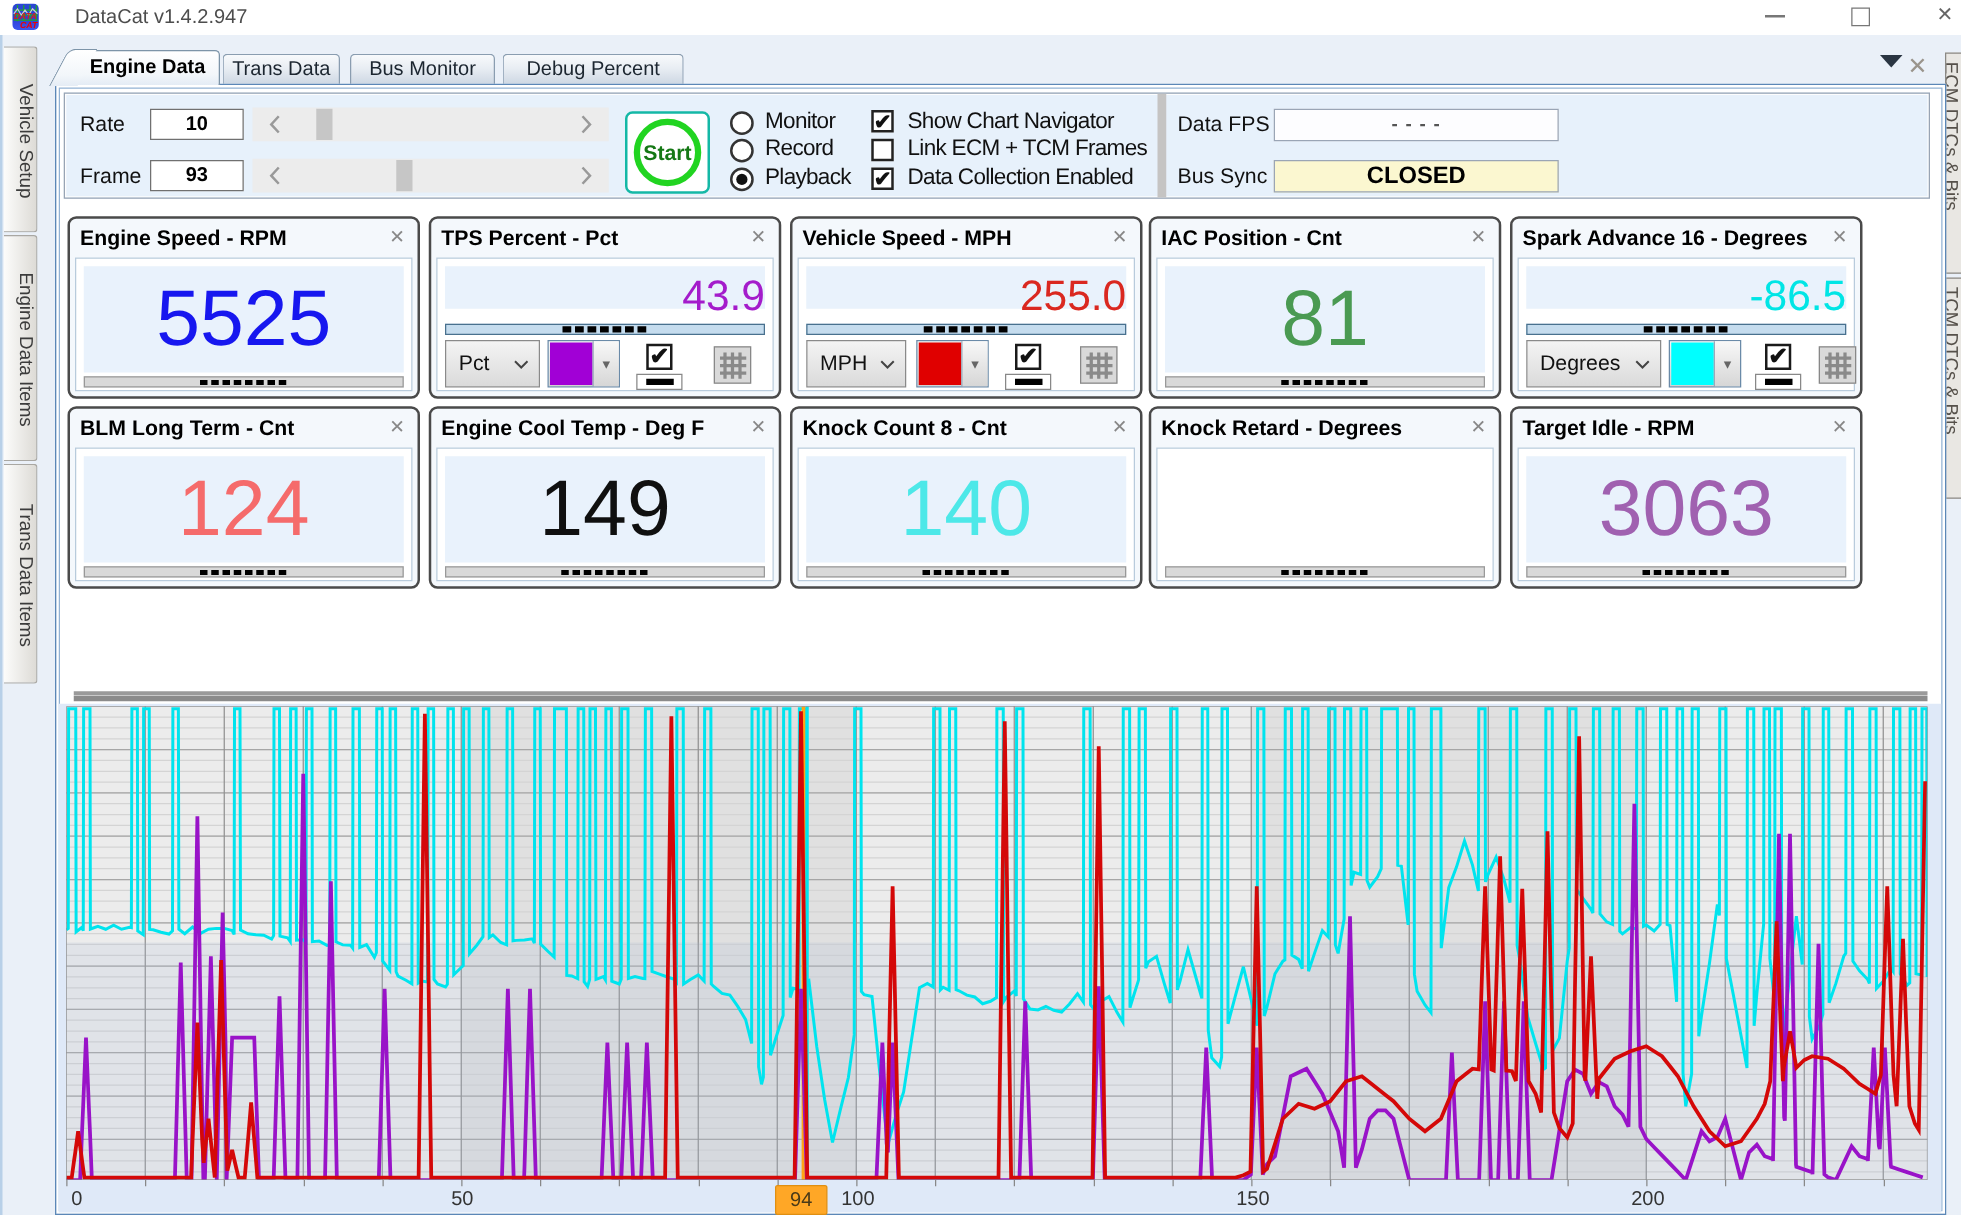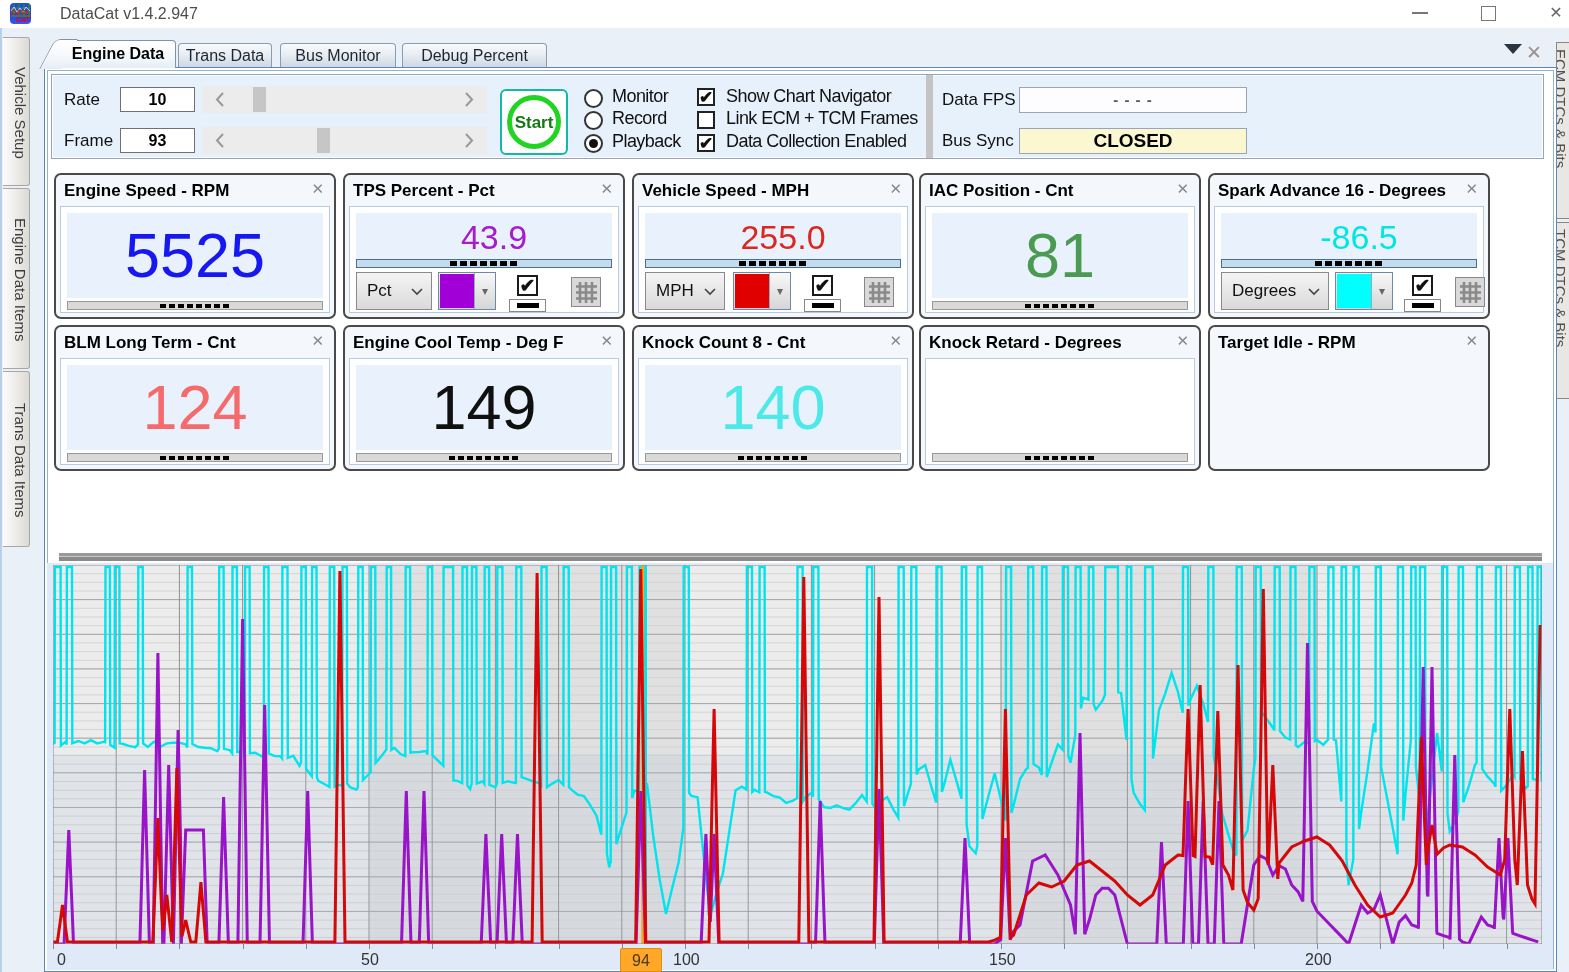--- a/index.html
+++ b/index.html
@@ -56,21 +56,21 @@
 .ckbox { position:absolute; width:18px; height:18px; border:2px solid #222; background:#fff; color:#111; font-size:17px; font-weight:bold; text-align:center; line-height:16px; }
 #sep1 { position:absolute; left:874px; top:0px; width:7px; height:83px; background:#c5c4c3; }
 .fpsbox { position:absolute; left:967px; width:228px; height:26px; background:#fdfdff; border:1px solid #9aa5b5; text-align:center; }
 
 .gpanel { position:absolute; width:282px; height:146px; background:#f4f8fc; border:2px solid #4a4a4a; border-radius:7px; }
 .gtitle { position:absolute; left:8px; top:6px; font-weight:bold; font-size:17px; color:#000; white-space:nowrap; }
 .gx { position:absolute; right:10px; top:5px; font-size:15px; color:#888; }
 .ginner { position:absolute; left:4px; right:4px; top:31px; bottom:4px; background:#fff; border:1px solid #b8cbdc; }
 .gval-big { position:absolute; left:6px; right:6px; top:6px; height:85px; background:#e9f2fc; font-size:63px; text-align:center; line-height:85px; }
 .gbar-gray { position:absolute; left:6px; right:6px; top:94px; height:9px; background:#d9d9d9; border:1px solid #999; }
-.gval-sm { position:absolute; left:6px; right:6px; top:6px; height:46px; background:#e9f2fc; font-size:34px; text-align:center; line-height:48px;padding-left:20px; }
+.gval-sm { position:absolute; left:6px; right:6px; top:6px; height:34px; background:#e9f2fc; font-size:34px; text-align:right; line-height:48px;padding-left:20px; }
 .gbar-blue { position:absolute; left:6px; right:6px; top:52px; height:9px; background:#c5dcee; border:1px solid #49718e; }
 .gctl { position:absolute; left:0; right:0; top:64px; height:40px; }
 .gdd { position:absolute; left:6px; top:1px; height:38px; background:linear-gradient(180deg,#f4f4f4,#dadada); border:1px solid #8a8a8a; font-size:17px; color:#111; line-height:36px; padding-left:10px; }
 .gchev { position:absolute; right:8px; top:15px; }
 .gdd span:first-child { position:relative; }
 .gsw { position:absolute; top:1px; width:58px; height:38px; border:1px solid #6a8aa8; background:linear-gradient(180deg,#f6f6f6,#d2d2d2); }
 .gsw-c { position:absolute; left:1px; top:1px; width:34px; height:34px; }
 .gsw-d { position:absolute; right:0; top:0; width:21px; height:36px; border-left:1px solid #98aabb; color:#666; font-size:12px; text-align:center; line-height:36px; background:linear-gradient(180deg,#f8f8f8,#d6d6d6); }
 .gck { position:absolute; top:4px; width:21px; height:21px; border:2px solid #1a1a1a; background:#fff; font-size:19px; font-weight:bold; text-align:center; line-height:18px; color:#111; }
 .gline { position:absolute; top:28px; width:37px; height:13px; border:1px solid #888; background:#fff; }
@@ -371,20 +371,35 @@
                 <i style="position:absolute;left:45px;top:0;width:6px;height:4px;background:#000;"></i>
                 <i style="position:absolute;left:54px;top:0;width:6px;height:4px;background:#000;"></i>
                 <i style="position:absolute;left:63px;top:0;width:6px;height:4px;background:#000;"></i>
               </div>
             </div>
           </div>
         </div>
 <div class="gpanel" style="left:1163px;top:257px;">
           <div class="gtitle">Target Idle - RPM</div>
           <div class="gx">✕</div>
+          <div class="ginner">
+            <div class="gval-big" style="color:#a061b0;">3063</div>
+            <div class="gbar-gray">
+              <div style="position:absolute;left:50%;top:2px;width:69px;margin-left:-35px;height:4px;">
+                <i style="position:absolute;left:0px;top:0;width:6px;height:4px;background:#000;"></i>
+                <i style="position:absolute;left:9px;top:0;width:6px;height:4px;background:#000;"></i>
+                <i style="position:absolute;left:18px;top:0;width:6px;height:4px;background:#000;"></i>
+                <i style="position:absolute;left:27px;top:0;width:6px;height:4px;background:#000;"></i>
+                <i style="position:absolute;left:36px;top:0;width:6px;height:4px;background:#000;"></i>
+                <i style="position:absolute;left:45px;top:0;width:6px;height:4px;background:#000;"></i>
+                <i style="position:absolute;left:54px;top:0;width:6px;height:4px;background:#000;"></i>
+                <i style="position:absolute;left:63px;top:0;width:6px;height:4px;background:#000;"></i>
+              </div>
+            </div>
+          </div>
         </div>
 </div>
 
     <div class="abs" style="left:14px;top:485px;width:1483px;height:8px;background:linear-gradient(180deg,#9a9a9a 0 3px,#c9c9c9 3px 4px,#8b8b8b 4px 8px);"></div>
 
     <div id="chartwrap" class="abs" style="left:2px;top:495px;width:1506px;height:407px;background:#dfe9f8;">
 <svg id="plot" style="position:absolute;left:6px;top:2px;" width="1489" height="379" viewBox="0 0 1489 379">
  <g>
             <rect x="0" y="0" width="316" height="379" fill="#ececec"></rect>
             <rect x="316" y="0" width="316" height="379" fill="#e0e0e0"></rect>

